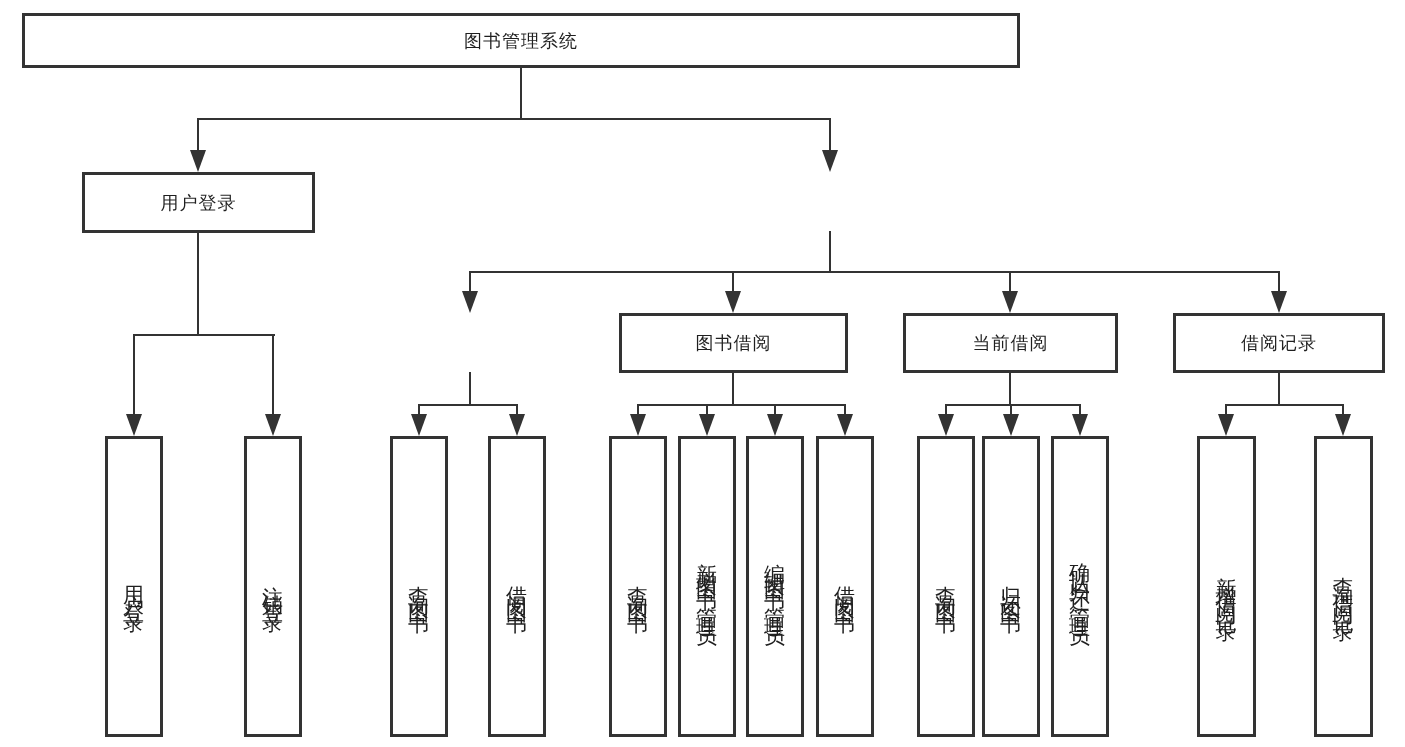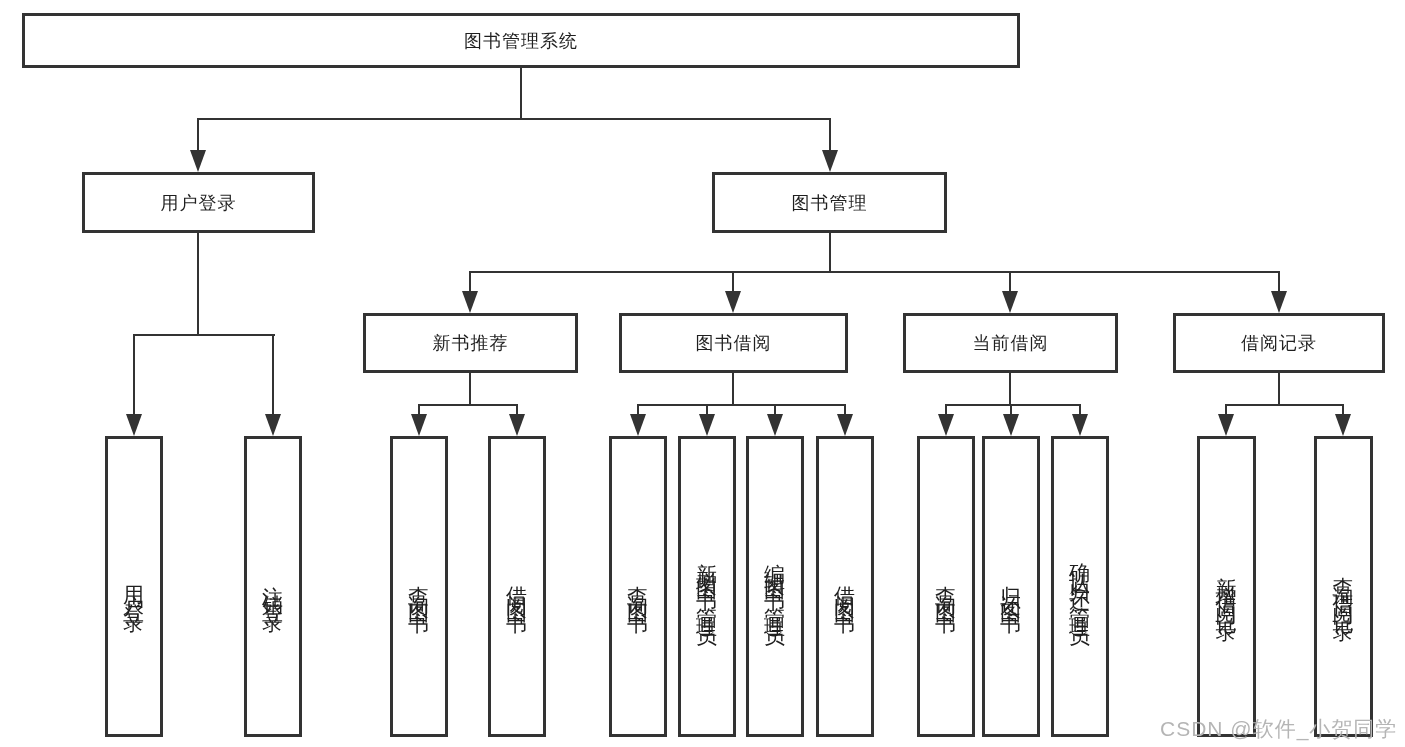--- a/index.html
+++ b/index.html
@@ -71,45 +71,39 @@
   <div class="line" style="left:520px; top:67px;  width:2px;   height:52px;"></div>
   <div class="line" style="left:198px; top:118px; width:633px; height:2px;"></div>
   <div class="line" style="left:197px; top:118px; width:2px;   height:36px;"></div>
   <div class="arrow" style="left:190px; top:150px;"></div>
   <div class="line" style="left:829px; top:118px; width:2px;   height:36px;"></div>
   <div class="arrow" style="left:822px; top:150px;"></div>
 
   <div class="box" style="left:82px; top:172px; width:233px; height:61px;">
     <span class="hlabel">用户登录</span>
   </div>
-  <div class="box" style="left:712px; top:172px; width:235px; height:61px;">
-    <span class="hlabel">图书管理</span>
-  </div>
 
   <div class="line" style="left:197px; top:231px; width:2px;   height:105px;"></div>
   <div class="line" style="left:133px; top:334px; width:142px; height:2px;"></div>
   <div class="line" style="left:133px; top:334px; width:2px;   height:82px;"></div>
   <div class="arrow" style="left:126px; top:414px;"></div>
   <div class="line" style="left:272px; top:334px; width:2px;   height:82px;"></div>
   <div class="arrow" style="left:265px; top:414px;"></div>
 
   <div class="line" style="left:829px;  top:231px; width:2px;   height:42px;"></div>
   <div class="line" style="left:470px;  top:271px; width:810px; height:2px;"></div>
   <div class="line" style="left:469px;  top:271px; width:2px;   height:22px;"></div>
   <div class="arrow" style="left:462px;  top:291px;"></div>
   <div class="line" style="left:732px;  top:271px; width:2px;   height:22px;"></div>
   <div class="arrow" style="left:725px;  top:291px;"></div>
   <div class="line" style="left:1009px; top:271px; width:2px;   height:22px;"></div>
   <div class="arrow" style="left:1002px; top:291px;"></div>
   <div class="line" style="left:1278px; top:271px; width:2px;   height:22px;"></div>
   <div class="arrow" style="left:1271px; top:291px;"></div>
 
-  <div class="box" style="left:363px; top:313px; width:215px; height:60px;">
-    <span class="hlabel">新书推荐</span>
-  </div>
   <div class="box" style="left:903px; top:313px; width:215px; height:60px;">
     <span class="hlabel">当前借阅</span>
   </div>
   <div class="box" style="left:619px; top:313px; width:229px; height:60px;">
     <span class="hlabel">图书借阅</span>
   </div>
   <div class="box" style="left:1173px; top:313px; width:212px; height:60px;">
     <span class="hlabel">借阅记录</span>
   </div>
 
@@ -184,15 +178,14 @@
     <span class="vtext">确认归还（管理员）</span>
   </div>
 
   <div class="box leaf" style="left:1197px; top:436px; width:59px; height:301px;">
     <span class="vtext">新增借阅记录</span>
   </div>
   <div class="box leaf" style="left:1314px; top:436px; width:59px; height:301px;">
     <span class="vtext">查询借阅记录</span>
   </div>
 
-  <div class="watermark">CSDN @软件_小贺同学</div>
 
 </div>
 
 </body></html>

